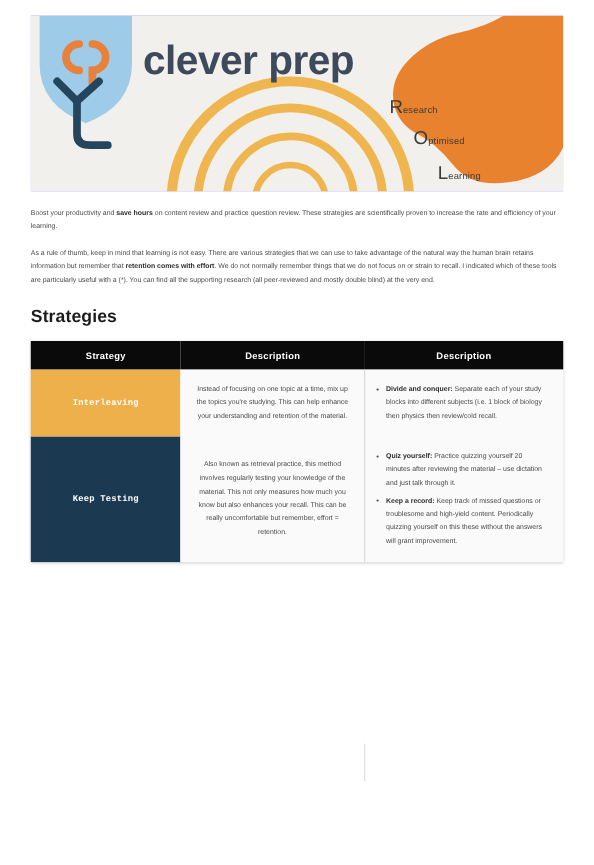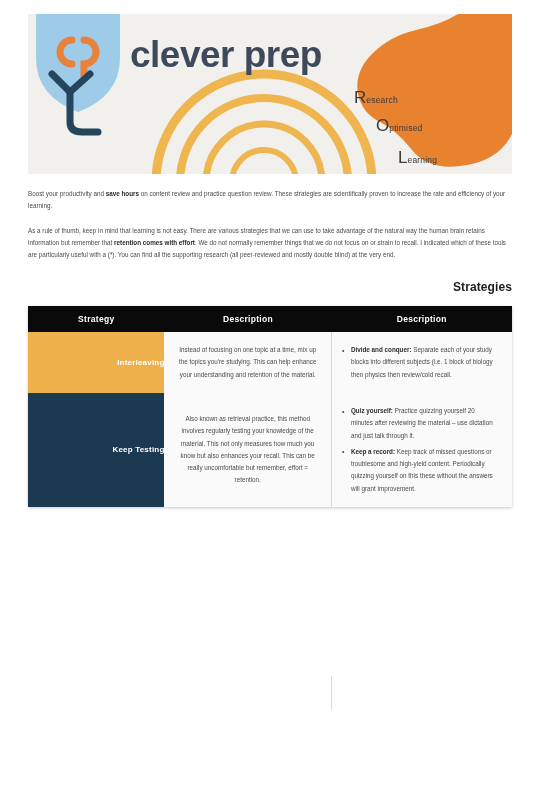--- a/index.html
+++ b/index.html
@@ -52,25 +52,24 @@
   .para {
     margin-top: 14px;
     font-size: 6.3px;
     line-height: 1.85;
     color: #4a4a4a;
     text-align: left;
   }
   .para b { color: #2b2b2b; font-weight: 700; }
   .h2 {
     margin-top: 20px;
-    font-size: 12px;
+    font-size: 16px;
     font-weight: 700;
     color: #1c1c1c;
     letter-spacing: .1px;
-    text-align: right;
   }
 
   
   .table-wrap {
     margin-top: 12px;
     width: 484px;
     background: #fafafa;
     box-shadow: 0 1px 3px rgba(0,0,0,.22);
   }
   table { width: 100%; border-collapse: collapse; table-layout: fixed; }
@@ -82,25 +81,26 @@
     letter-spacing: .3px;
     padding: 8px 20px;
     text-align: center;
   }
   col.c1 { width: 28.2%; }
   col.c2 { width: 34.5%; }
   col.c3 { width: 37.3%; }
 
   td { vertical-align: middle; background: #fafafa; }
   td.strategy {
-    text-align: right;
+    text-align: center;
     color: #ffffff;
     font-size: 8px;
     font-weight: 700;
     letter-spacing: .2px;
+    font-family: Liberation Mono, monospace;
   }
   td.strategy.orange { background: #edb04a; }
   td.strategy.navy   { background: #1b3a52; }
 
   td.desc {
     padding: 12px 14px;
     font-size: 6.3px;
     line-height: 1.95;
     color: #4a4a4a;
     text-align: center;

